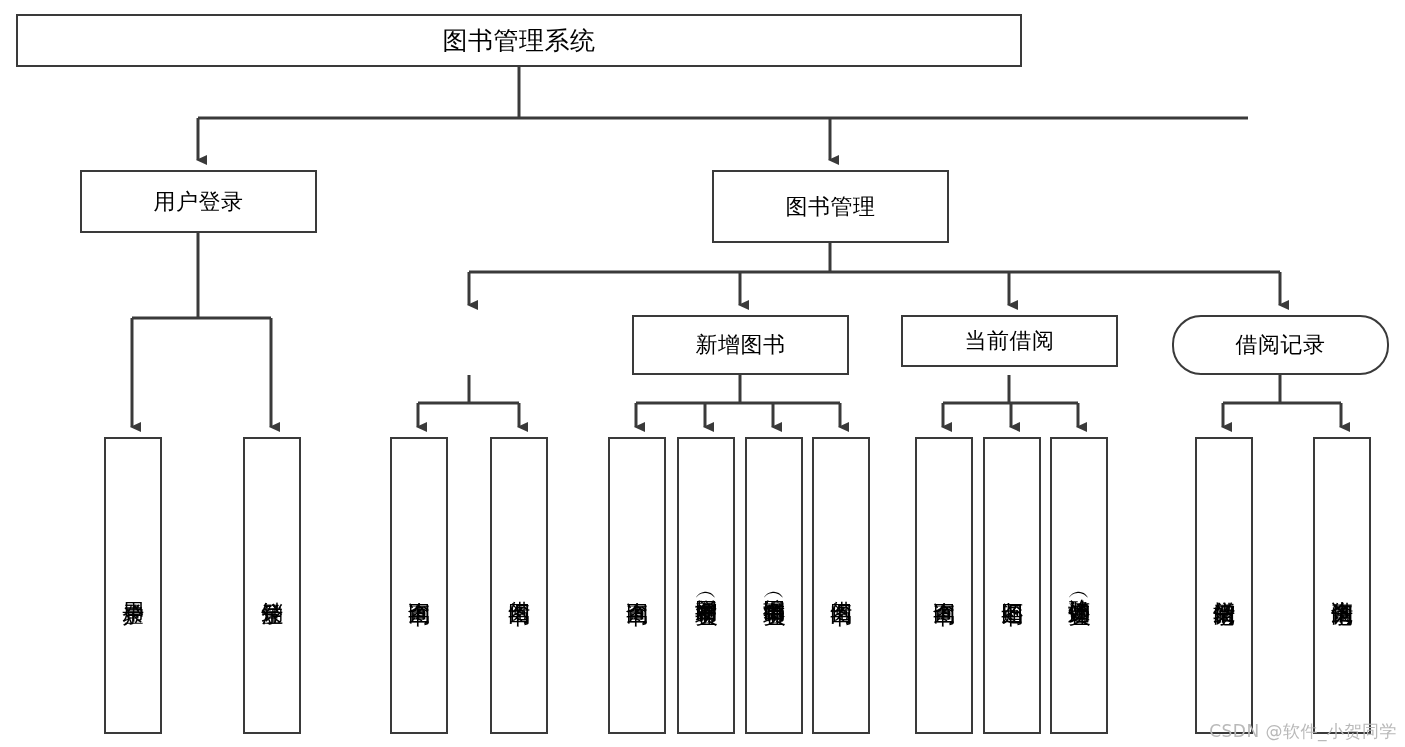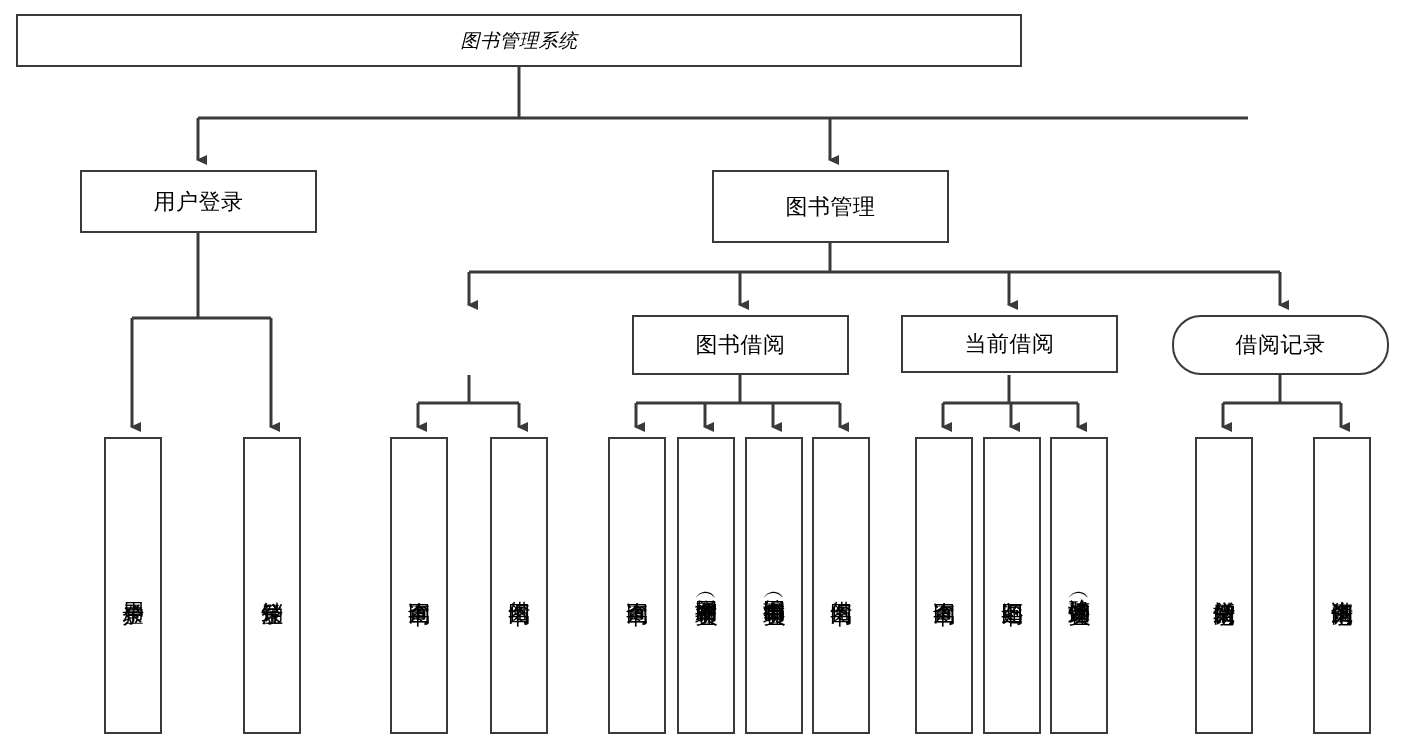--- a/index.html
+++ b/index.html
@@ -29,21 +29,21 @@
     white-space:pre;
     line-height:1.18;
     letter-spacing:0.5px;
   }
 
   
   .node.horiz .lbl{
     font-size:22px;
     text-align:center;
   }
-  .node.root .lbl{font-size:19px;font-style:italic;}
+  .node.root .lbl{font-size:25px;}
 
   
   .node.vert{
     border-width:2px;
   }
   .node.vert .lbl{
     writing-mode:vertical-rl;
     text-orientation:upright;
     font-size:22px;
     line-height:1.12;
@@ -124,23 +124,23 @@
   </div>
 
   <div class="node horiz" style="left:80px;top:170px;width:237px;height:63px;">
     <span class="lbl">用户登录</span>
   </div>
   <div class="node horiz" style="left:712px;top:170px;width:237px;height:73px;">
     <span class="lbl">图书管理</span>
   </div>
 
   <div class="node horiz" style="left:632px;top:315px;width:217px;height:60px;">
-    <span class="lbl">图书借阅</span>
+    <span class="lbl">新增图书</span>
   </div>
-  <div class="node horiz" style="left:901px;top:315px;width:217px;height:58px;">
+  <div class="node horiz" style="left:901px;top:315px;width:217px;height:52px;">
     <span class="lbl">当前借阅</span>
   </div>
   <div class="node horiz" style="left:1172px;top:315px;width:217px;height:60px;border-radius:29px;">
     <span class="lbl">借阅记录</span>
   </div>
 
   <div class="node vert" style="left:104px;top:437px;width:58px;height:297px;">
     <span class="lbl">用户登录</span>
   </div>
   <div class="node vert" style="left:243px;top:437px;width:58px;height:297px;">
@@ -177,14 +177,15 @@
     <span class="lbl">确认归还（管理员）</span>
   </div>
 
   <div class="node vert" style="left:1195px;top:437px;width:58px;height:297px;">
     <span class="lbl">新增借阅记录</span>
   </div>
   <div class="node vert" style="left:1313px;top:437px;width:58px;height:297px;">
     <span class="lbl">查询借阅记录</span>
   </div>
 
+  <div id="watermark">CSDN @软件_小贺同学</div>
 
 </div>
 
 </body></html>

